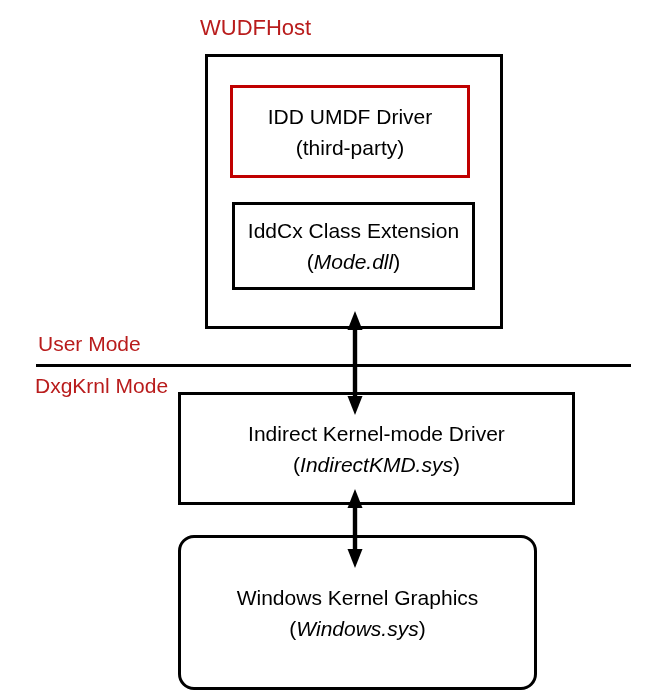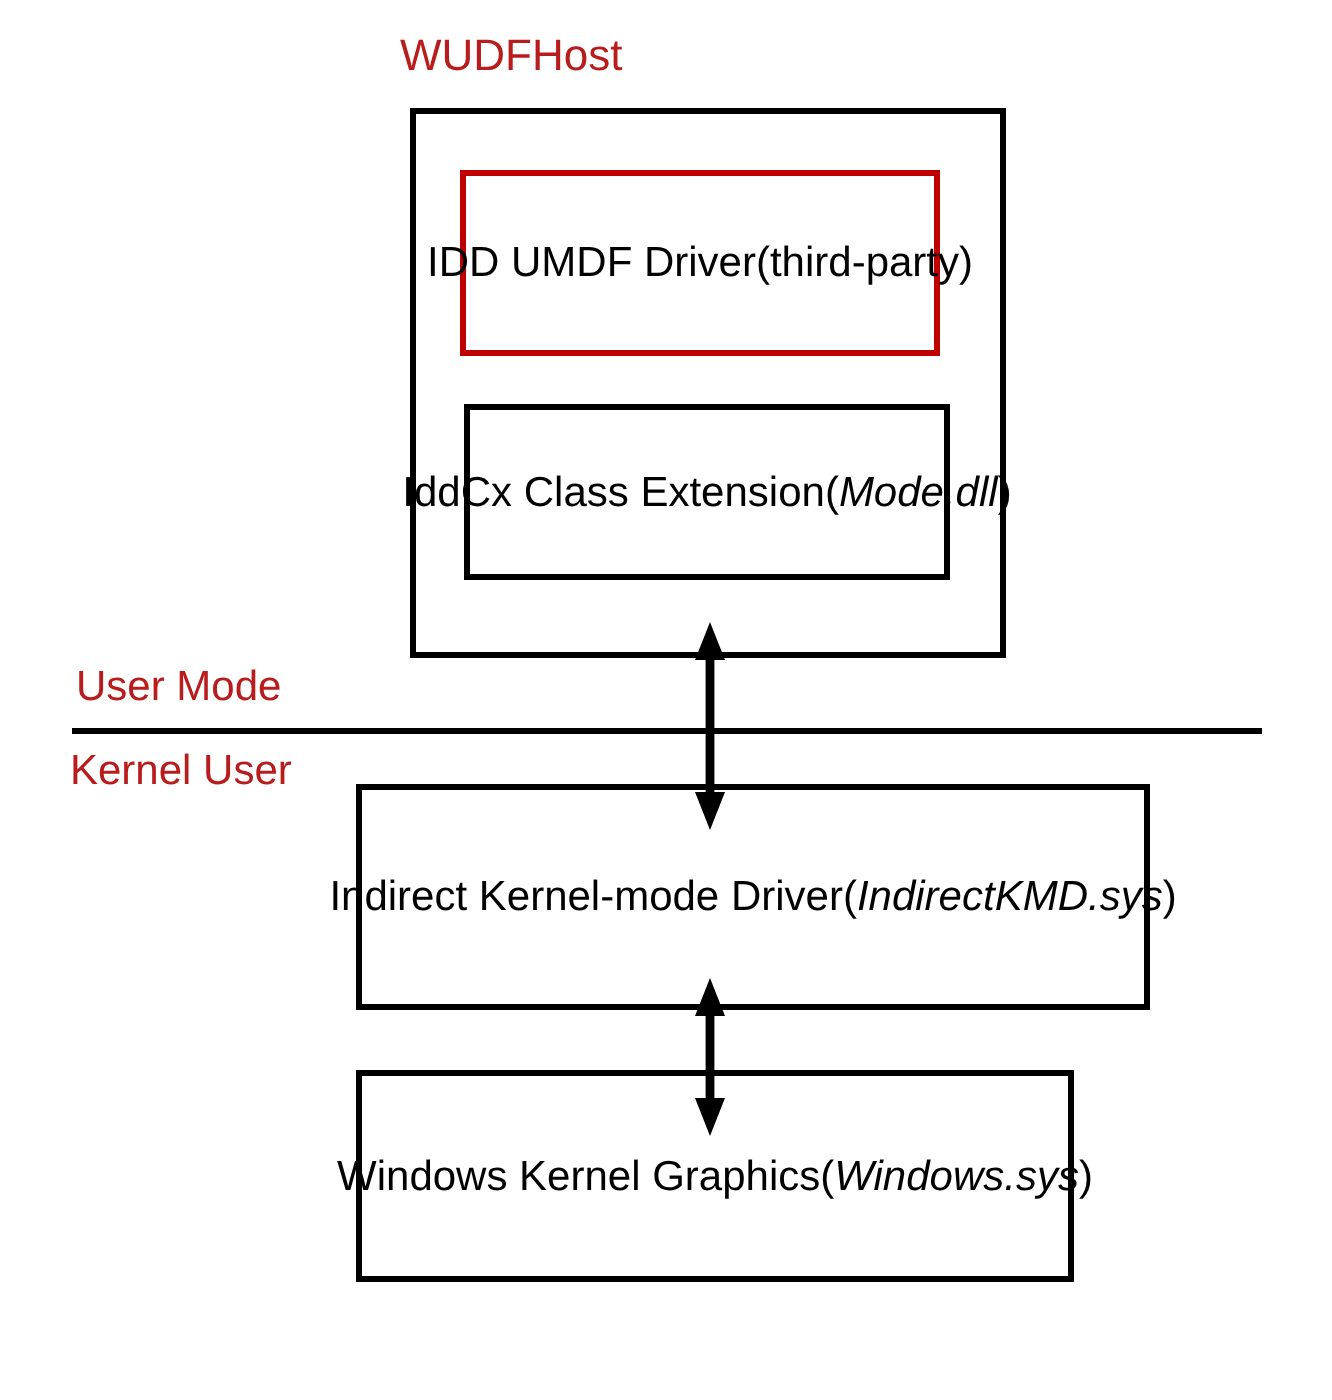--- a/index.html
+++ b/index.html
@@ -19,21 +19,21 @@
     white-space: nowrap;
     color: #b91c1c;
   }
   .host-label { font-size: 22px; }
   .box {
     position: absolute;
     box-sizing: border-box;
     border: 3px solid #000000;
     background: #ffffff;
     display: flex;
-    flex-direction: row;
+    flex-direction: column;
     align-items: center;
     justify-content: center;
     text-align: center;
     font-size: 21px;
     line-height: 31px;
   }
   .box.red-border { border-color: #c00000; }
   .box .line { white-space: nowrap; }
   .italic { font-style: italic; }
   .divider {
@@ -46,21 +46,21 @@
   }
   .arrow {
     position: absolute;
     z-index: 5;
   }
   
   .outer-box   { left: 205px; top: 54px;  width: 298px; height: 275px; }
   .umdf-box    { left: 230px; top: 85px;  width: 240px; height: 93px;  }
   .iddcx-box   { left: 232px; top: 202px; width: 243px; height: 88px;  }
   .kmd-box     { left: 178px; top: 392px; width: 397px; height: 113px; }
-  .gfx-box     { left: 178px; top: 535px; width: 359px; height: 106px; }
+  .gfx-box     { left: 178px; top: 535px; width: 359px; height: 155px; border-radius: 16px; }
 </style>
 </head>
 <body>
 
 <div class="canvas">
 
   <div class="floating-label host-label" style="left:200px; top:16px;">WUDFHost</div>
 
   <div class="box outer-box"></div>
 
@@ -71,21 +71,21 @@
 
   <div class="box iddcx-box">
     <div class="line">IddCx Class Extension</div>
     <div class="line"><span>(</span><span class="italic">Mode.dll</span><span>)</span></div>
   </div>
 
   <div class="floating-label" style="left:38px; top:332px;">User Mode</div>
 
   <div class="divider"></div>
 
-  <div class="floating-label" style="left:35px; top:374px;">Kernel User</div>
+  <div class="floating-label" style="left:35px; top:374px;">DxgKrnl Mode</div>
 
   <div class="box kmd-box">
     <div class="line">Indirect Kernel-mode Driver</div>
     <div class="line"><span>(</span><span class="italic">IndirectKMD.sys</span><span>)</span></div>
   </div>
 
   <div class="box gfx-box">
     <div class="line">Windows Kernel Graphics</div>
     <div class="line"><span>(</span><span class="italic">Windows.sys</span><span>)</span></div>
   </div>

